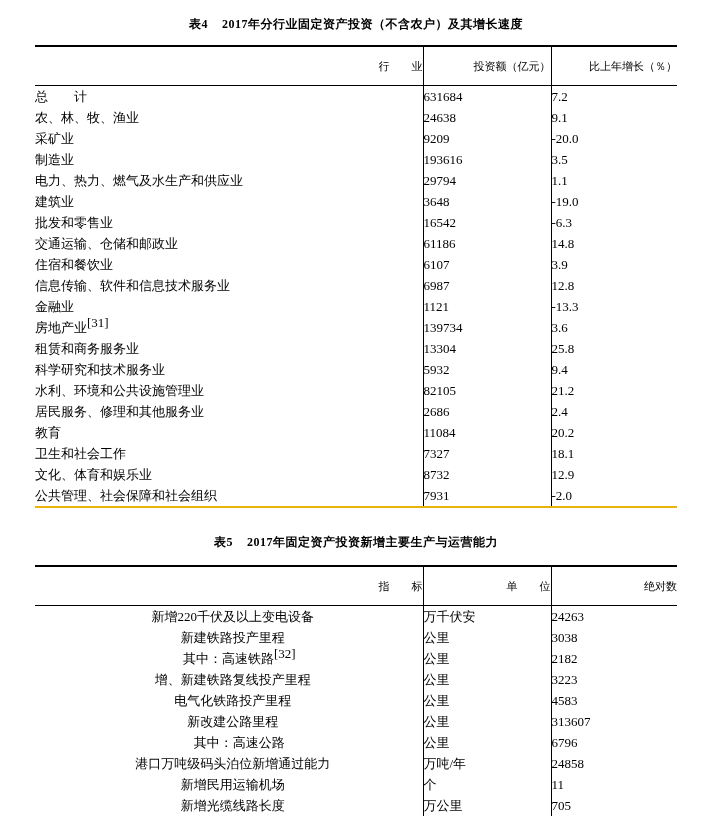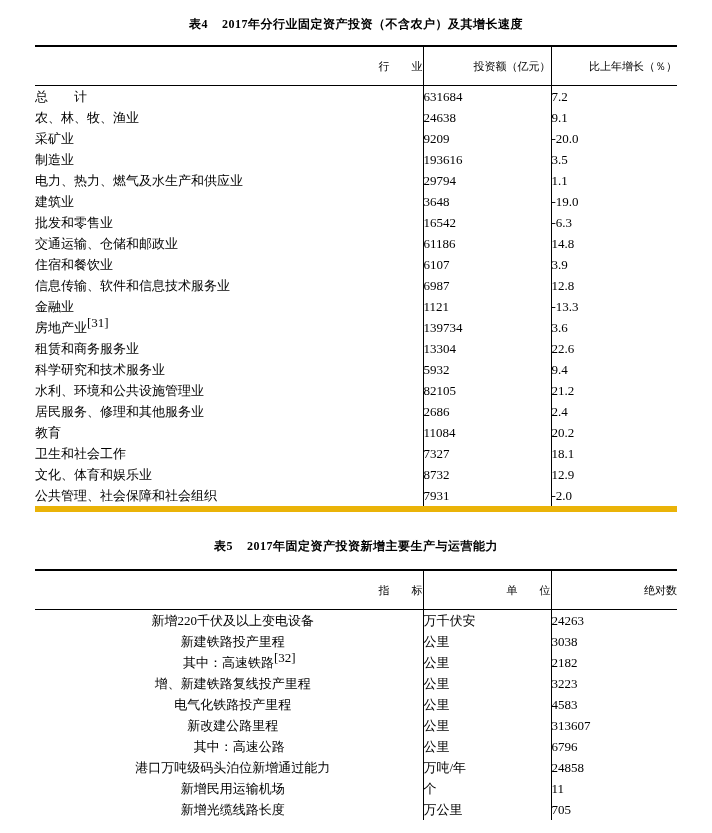--- a/index.html
+++ b/index.html
@@ -45,21 +45,21 @@
   }
 
   
   .hdr-top-rule {
     border-top: 2px solid #000;
   }
   .hdr-bottom-rule {
     border-bottom: 1px solid #000;
   }
   .tbl-bottom-rule {
-    border-bottom: 6px solid #eab308;
+    border-bottom: 2px solid #eab308;
   }
 
   .head-cell {
     text-align: right;
     height: 38px;
     vertical-align: middle;
     font-size: 11px;
   }
   .vline-l {
     border-left: 1px solid #000;
@@ -183,21 +183,21 @@
           <td class="row-cell c-num vline-l">-13.3</td>
         </tr>
         <tr>
           <td class="row-cell c-label-center"><span>房地产业</span><sup>[31]</sup></td>
           <td class="row-cell c-num vline-l">139734</td>
           <td class="row-cell c-num vline-l">3.6</td>
         </tr>
         <tr>
           <td class="row-cell c-label-center"><span>租赁和商务服务业</span></td>
           <td class="row-cell c-num vline-l">13304</td>
-          <td class="row-cell c-num vline-l">22.6</td>
+          <td class="row-cell c-num vline-l">25.8</td>
         </tr>
         <tr>
           <td class="row-cell c-label-center"><span>科学研究和技术服务业</span></td>
           <td class="row-cell c-num vline-l">5932</td>
           <td class="row-cell c-num vline-l">9.4</td>
         </tr>
         <tr>
           <td class="row-cell c-label-center"><span>水利、环境和公共设施管理业</span></td>
           <td class="row-cell c-num vline-l">82105</td>
           <td class="row-cell c-num vline-l">21.2</td>

